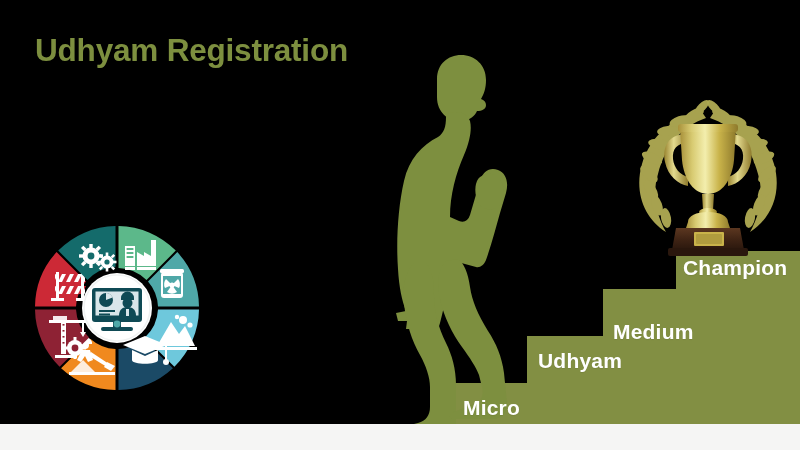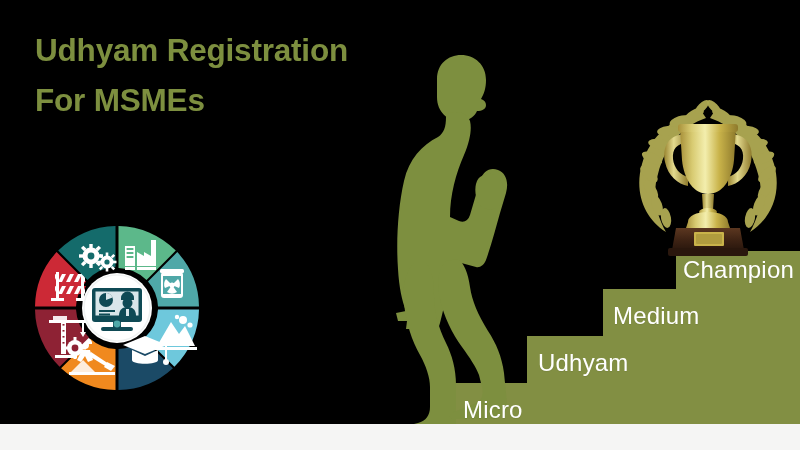--- a/index.html
+++ b/index.html
@@ -43,29 +43,29 @@
     background:#828f43;
   }
   #step-micro    { left:452px; top:383px; width:348px; height:50px; }
   #step-small    { left:527px; top:336px; width:273px; height:50px; }
   #step-medium   { left:603px; top:289px; width:197px; height:50px; }
   #step-champion { left:676px; top:251px; width:124px; height:44px; }
 
   .step-label {
     position:absolute;
     color:#ffffff;
-    font-weight:normal;
-    font-size:24px;
+    font-weight:bold;
+    font-size:21px;
     letter-spacing:0.2px;
     white-space:nowrap;
     text-shadow:0 1px 1px rgba(0,0,0,.07);
   }
   #label-micro    { left:463px; top:396px; }
   #label-small    { left:538px; top:349px; }
-  #label-medium   { left:613px; top:302px; }
+  #label-medium   { left:613px; top:320px; }
   #label-champion { left:683px; top:256px; }
 
   
   #walker {
     position:absolute; left:376px; top:55px; width:150px; height:378px;
   }
   #walker svg { display:block; width:100%; height:100%; }
 
   
   #trophy {
@@ -79,21 +79,20 @@
   }
   #wheel svg { display:block; width:100%; height:100%; }
 </style>
 </head>
 <body>
 
 <div id="banner">
 
   <div id="headline">
     <span class="hl-line">Udhyam Registration</span>
-    <span class="hl-line">For MSMEs</span>
   </div>
 
   <div class="step" id="step-micro"></div>
   <div class="step" id="step-small"></div>
   <div class="step" id="step-medium"></div>
   <div class="step" id="step-champion"></div>
 
   <div id="walker">
     <svg viewBox="0 0 150 378" xmlns="http://www.w3.org/2000/svg" aria-hidden="true">
       <g fill="#7d8f3f">

